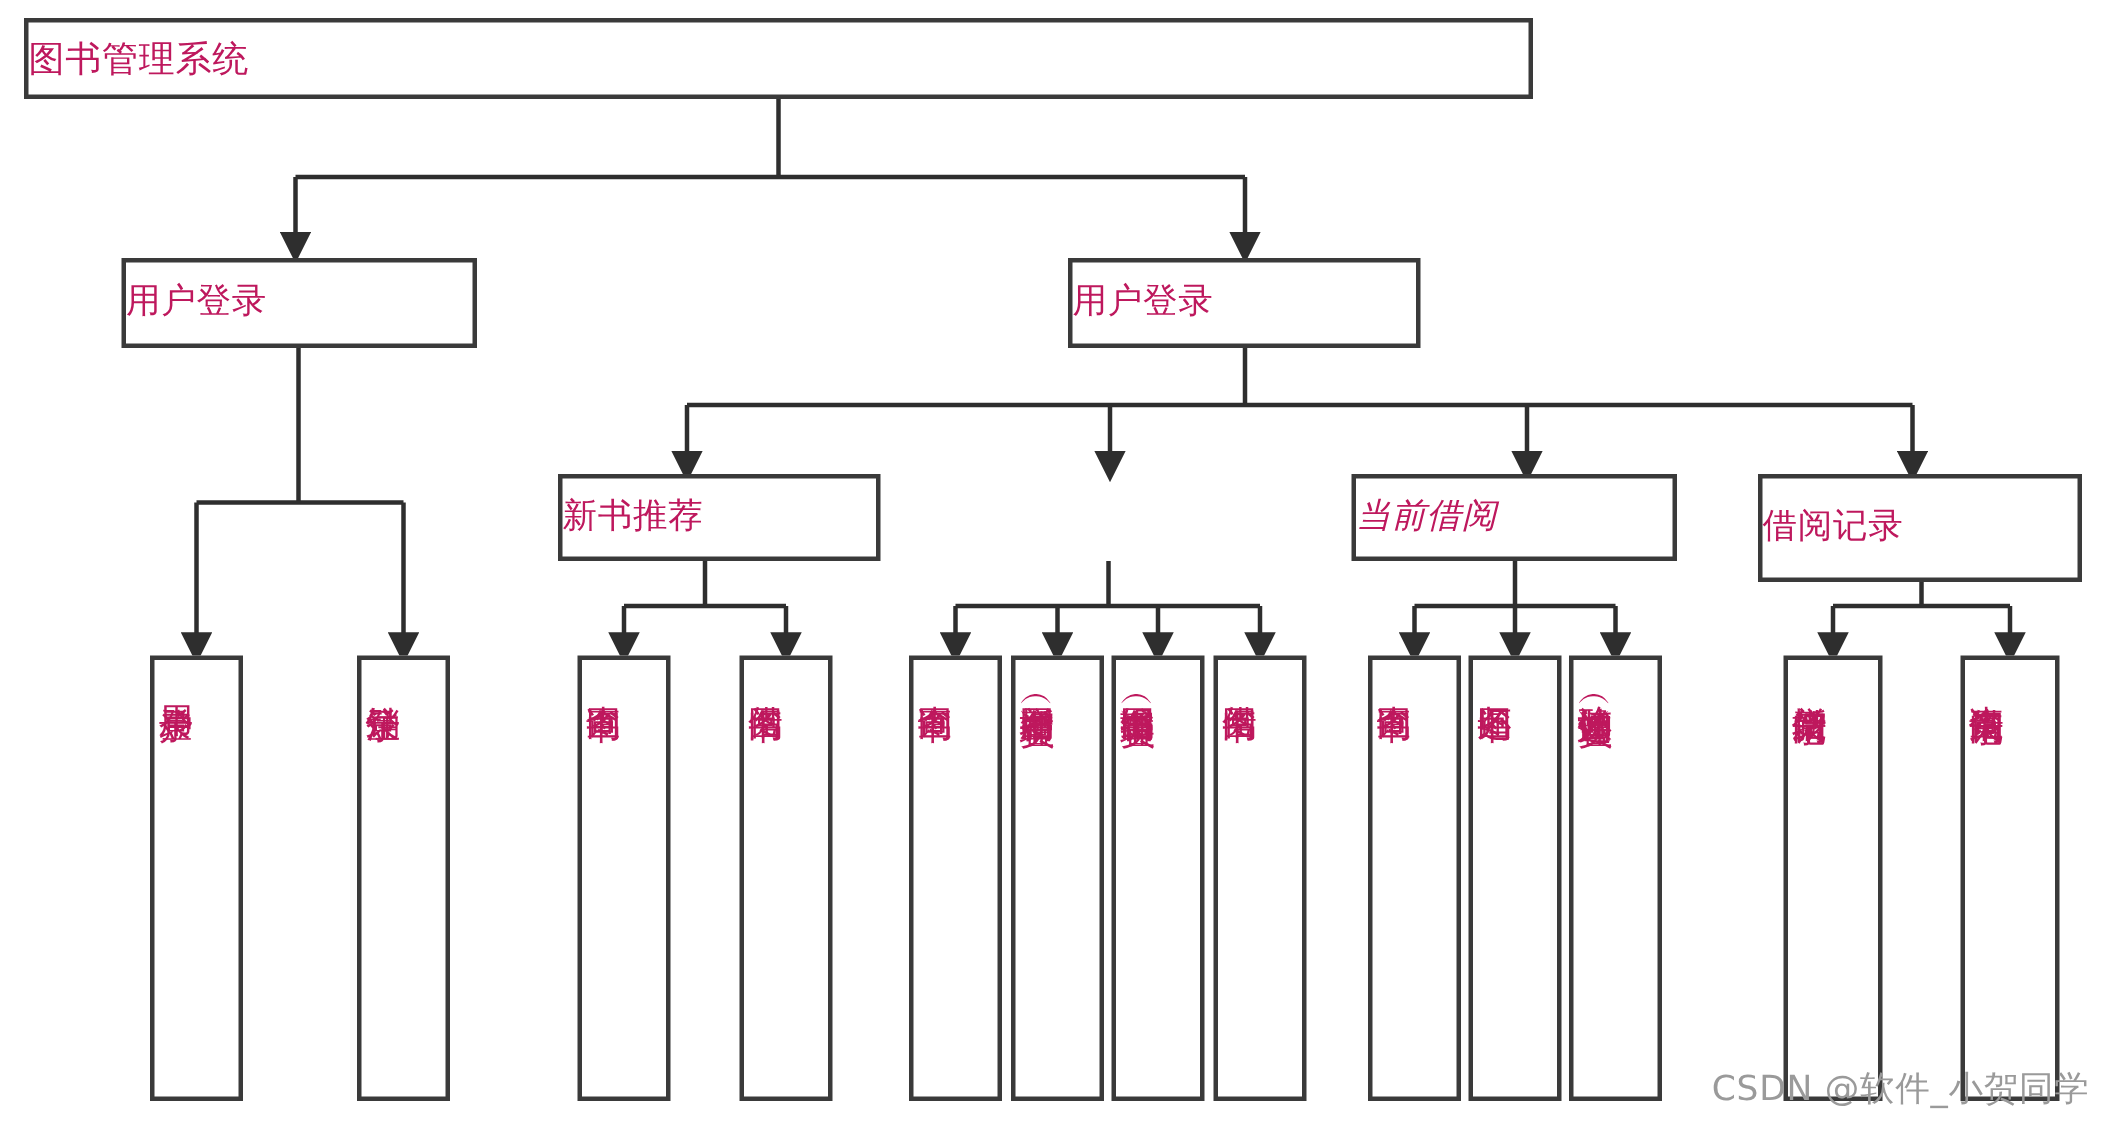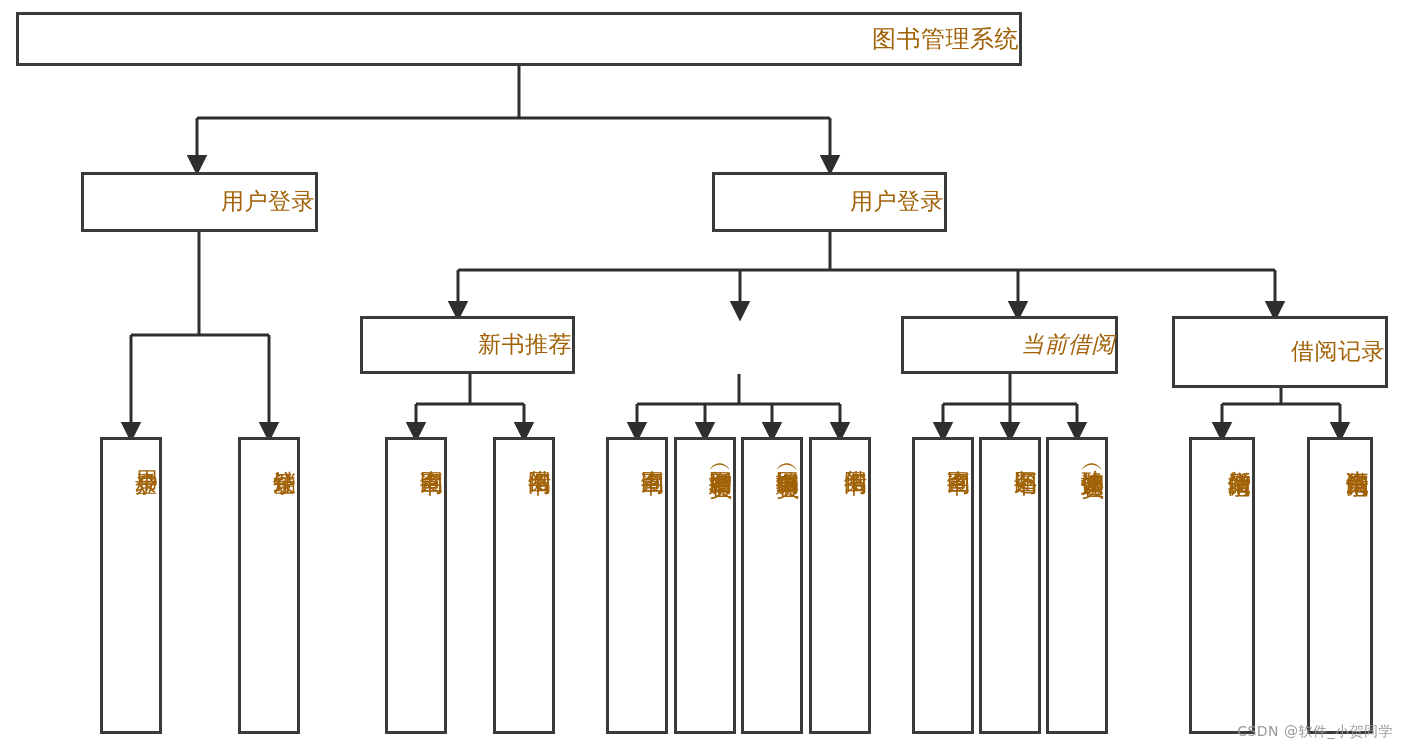--- a/index.html
+++ b/index.html
@@ -25,22 +25,22 @@
     height: 747px;
     pointer-events: none;
   }
   .node {
     position: absolute;
     box-sizing: border-box;
     border: 3px solid #3a3a3a;
     background: #ffffff;
     display: flex;
     align-items: center;
-    justify-content: flex-end;
-    color: #a16207;
+    justify-content: flex-start;
+    color: #be185d;
   }
   .node .label {
     display: block;
     text-align: center;
     line-height: 1.18;
     letter-spacing: 0.5px;
   }
   .node.horiz .label {
     font-size: 23px;
   }
@@ -56,21 +56,21 @@
     text-orientation: upright;
     font-size: 23px;
     line-height: 1.12;
     letter-spacing: 1px;
     white-space: pre-line;
   }
   #watermark {
     position: absolute;
     right: 12px;
     bottom: 6px;
-    font-size: 14px;
+    font-size: 23px;
     color: #9a9a9a;
     letter-spacing: 0.5px;
     white-space: nowrap;
   }
 </style>
 </head>
 <body>
 
 <div id="canvas">
 
@@ -128,21 +128,21 @@
     <span class="label">图书管理系统</span>
   </div>
 
   <div class="node horiz" style="left:81px; top:172px; width:237px; height:60px;">
     <span class="label">用户登录</span>
   </div>
   <div class="node horiz" style="left:712px; top:172px; width:235px; height:60px;">
     <span class="label">用户登录</span>
   </div>
 
-  <div class="node horiz" style="left:360px; top:316px; width:215px; height:58px;">
+  <div class="node horiz" style="left:372px; top:316px; width:215px; height:58px;">
     <span class="label">新书推荐</span>
   </div>
   <div class="node horiz" style="left:901px; top:316px; width:217px; height:58px;font-style:italic;">
     <span class="label">当前借阅</span>
   </div>
   <div class="node horiz" style="left:1172px; top:316px; width:216px; height:72px;">
     <span class="label">借阅记录</span>
   </div>
 
   <div class="node leaf" style="left:100px; top:437px; width:62px; height:297px;">

